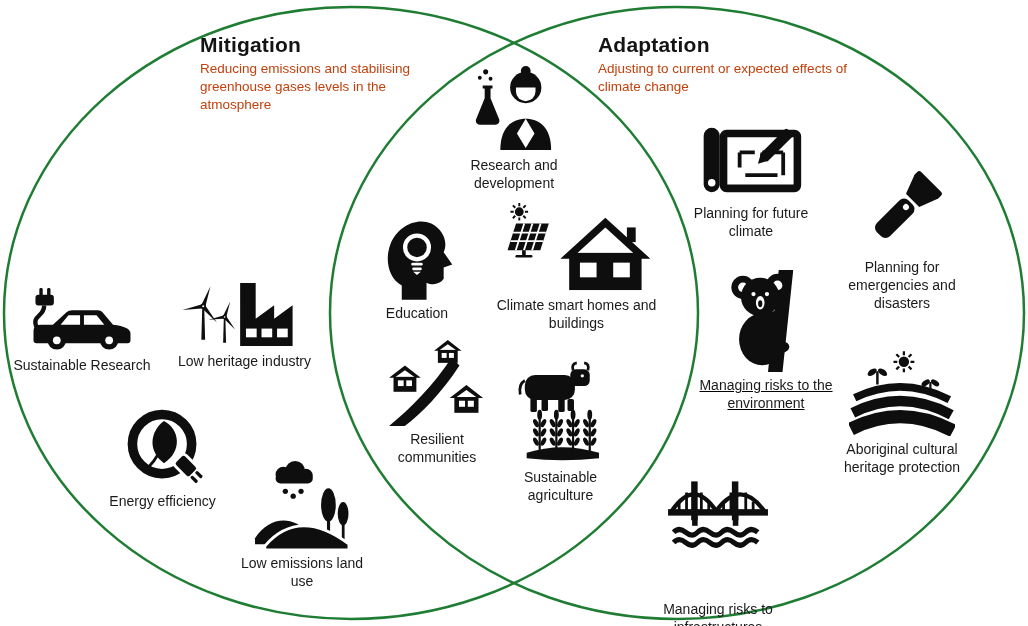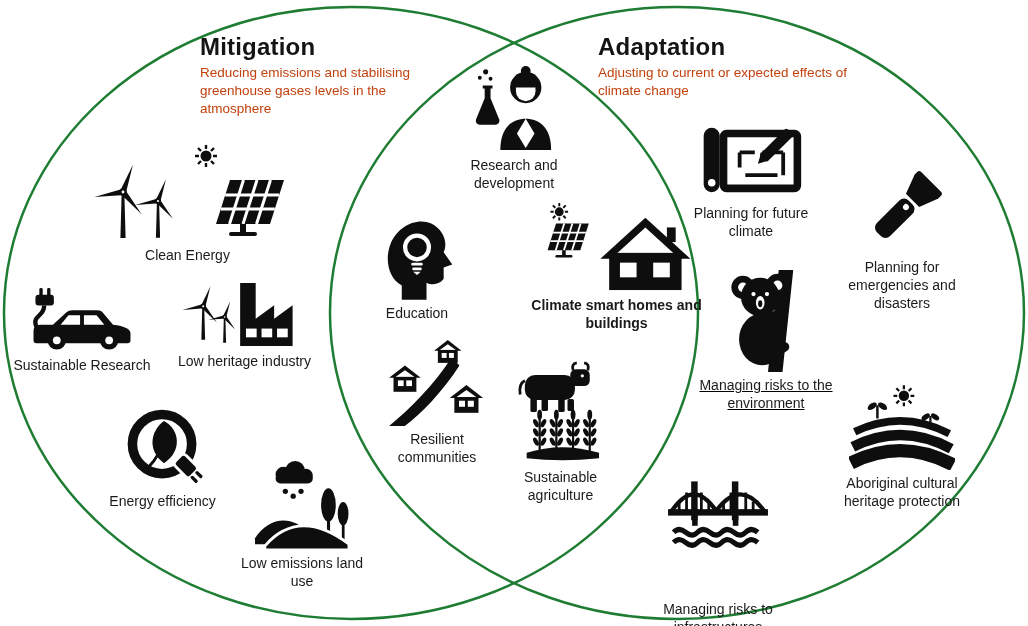--- a/index.html
+++ b/index.html
@@ -1,20 +1,20 @@
 <!DOCTYPE html>
 <html><head>
 <meta charset="utf-8">
 <style>
   html,body{margin:0;padding:0;background:#fff;}
   .canvas{position:relative;width:1028px;height:626px;background:#ffffff;overflow:hidden;
           font-family:"Liberation Sans", sans-serif;}
   .venn{position:absolute;left:0;top:0;}
   .hdr{position:absolute;}
-  .hdr-title{font-size:24px;font-weight:bold;color:#141414;letter-spacing:.2px;}
+  .hdr-title{font-size:21px;font-weight:bold;color:#141414;letter-spacing:.2px;}
   .hdr-sub{font-size:13.5px;color:#c2410c;line-height:1.32;margin-top:3px;}
   .item{position:absolute;display:flex;flex-direction:column;align-items:center;text-align:center;}
   .item .label{font-size:14px;color:#1a1a1a;line-height:1.28;margin-top:5px;}
   .icon{fill:#0e0e0e;flex:0 0 auto;}
 </style>
 </head>
 <body>
 
 <div class="canvas">
 
@@ -70,29 +70,20 @@
 
   <div class="hdr" style="left:200px;top:33px;width:215px;">
     <div class="hdr-title">Mitigation</div>
     <div class="hdr-sub">Reducing emissions and stabilising greenhouse gases levels in the atmosphere</div>
   </div>
   <div class="hdr" style="left:598px;top:33px;width:292px;">
     <div class="hdr-title">Adaptation</div>
     <div class="hdr-sub">Adjusting to current or expected effects of climate change</div>
   </div>
 
-  <div class="item" style="left:85px;top:140px;width:205px;">
-    <svg class="icon" width="200" height="102" viewBox="0 0 200 102">
-      <use href="#wtA" transform="translate(35,52)"></use>
-      <use href="#wtA" transform="translate(70,61) scale(0.8)"></use>
-      <use href="#sunA" transform="translate(118,16)"></use>
-      <use href="#panelA" transform="translate(128,40)"></use>
-    </svg>
-    <div class="label">Clean Energy</div>
-  </div>
 
   <div class="item" style="left:12px;top:288px;width:140px;">
     <svg class="icon" width="118" height="64" viewBox="0 0 120 66">
       <rect x="16" y="0" width="3.5" height="8" rx="1.5"></rect>
         <rect x="24" y="0" width="3.5" height="8" rx="1.5"></rect>
       <rect x="12" y="7" width="19" height="11" rx="3"></rect>
       <path d="M21,18 C21,30 8,28 13,40" stroke="#0e0e0e" stroke-width="4.5" fill="none"></path>
       <path d="M10,54 L10,44 Q10,38 18,38 L30,38 L44,25 Q46,23 50,23 L76,23 Q80,23 82,26 L92,38 Q110,40 110,47 L110,54 Q110,57 107,57 L13,57 Q10,57 10,54 Z"></path>
       <polygon points="46,28 58,28 58,38 38,38" fill="#fff"></polygon>
       <polygon points="62,28 75,28 83,38 62,38" fill="#fff"></polygon>
@@ -168,21 +159,21 @@
     <svg class="icon" width="80" height="88" viewBox="0 0 84 92">
       <path d="M26,92 V77 C12,69 8,50 14,34 C21,15 42,5 57,12 C69,18 75,31 70,42 L79,55 L70,58 V70 C66,76 58,77 52,74 V92 Z"></path>
       <circle cx="42" cy="37" r="12.5" fill="none" stroke="#fff" stroke-width="4.5"></circle>
       <rect x="36" y="53" width="12" height="3" rx="1.4" fill="#fff"></rect>
       <rect x="37" y="58" width="10" height="3" rx="1.4" fill="#fff"></rect>
       <polygon points="38,62.5 46,62.5 42,66" fill="#fff"></polygon>
     </svg>
     <div class="label">Education</div>
   </div>
 
-  <div class="item" style="left:524px;top:202px;width:185px;font-weight:bold;">
+  <div class="item" style="left:484px;top:202px;width:185px;">
     <svg class="icon" width="150" height="90" viewBox="0 0 150 92">
       <use href="#sunA" transform="translate(16,10) scale(0.82)"></use>
       <use href="#panelA" transform="translate(4,22) scale(0.62)"></use>
       <polygon points="58,58 104,16 150,58 139,58 104,26 69,58"></polygon>
       <rect x="126" y="26" width="9" height="15"></rect>
       <rect x="67" y="52" width="74" height="38"></rect>
       <rect x="78" y="62" width="17" height="15" fill="#fff"></rect>
       <rect x="112" y="62" width="17" height="15" fill="#fff"></rect>
     </svg>
     <div class="label">Climate smart homes and buildings</div>
@@ -258,21 +249,21 @@
         <circle cx="47" cy="25" r="2.2" fill="#fff"></circle>
       <ellipse cx="40" cy="34" rx="4.5" ry="7" fill="#fff"></ellipse>
       <ellipse cx="40" cy="35" rx="2.2" ry="3.6"></ellipse>
       <ellipse cx="42" cy="72" rx="24" ry="27"></ellipse>
       <rect x="44" y="46" width="22" height="10" rx="5" transform="rotate(-18 44 46)"></rect>
       <rect x="48" y="84" width="22" height="10" rx="5" transform="rotate(-30 48 84)"></rect>
     </svg>
     <div class="label">Managing risks to the environment</div>
   </div>
 
-  <div class="item" style="left:826px;top:384px;width:152px;">
+  <div class="item" style="left:826px;top:350px;width:152px;">
     <svg class="icon" width="106" height="86" viewBox="0 0 112 90">
       <use href="#sunA" transform="translate(58,12)"></use>
       <path d="M6,50 Q56,26 106,52" stroke="#0e0e0e" stroke-width="8" fill="none"></path>
       <path d="M4,66 Q56,40 108,68" stroke="#0e0e0e" stroke-width="11" fill="none"></path>
       <path d="M2,83 Q56,56 110,85" stroke="#0e0e0e" stroke-width="14" fill="none"></path>
       <use href="#sproutA" transform="translate(30,36)"></use>
       <use href="#sproutA" transform="translate(86,46) scale(0.9)"></use>
     </svg>
     <div class="label">Aboriginal cultural heritage protection</div>
   </div>

